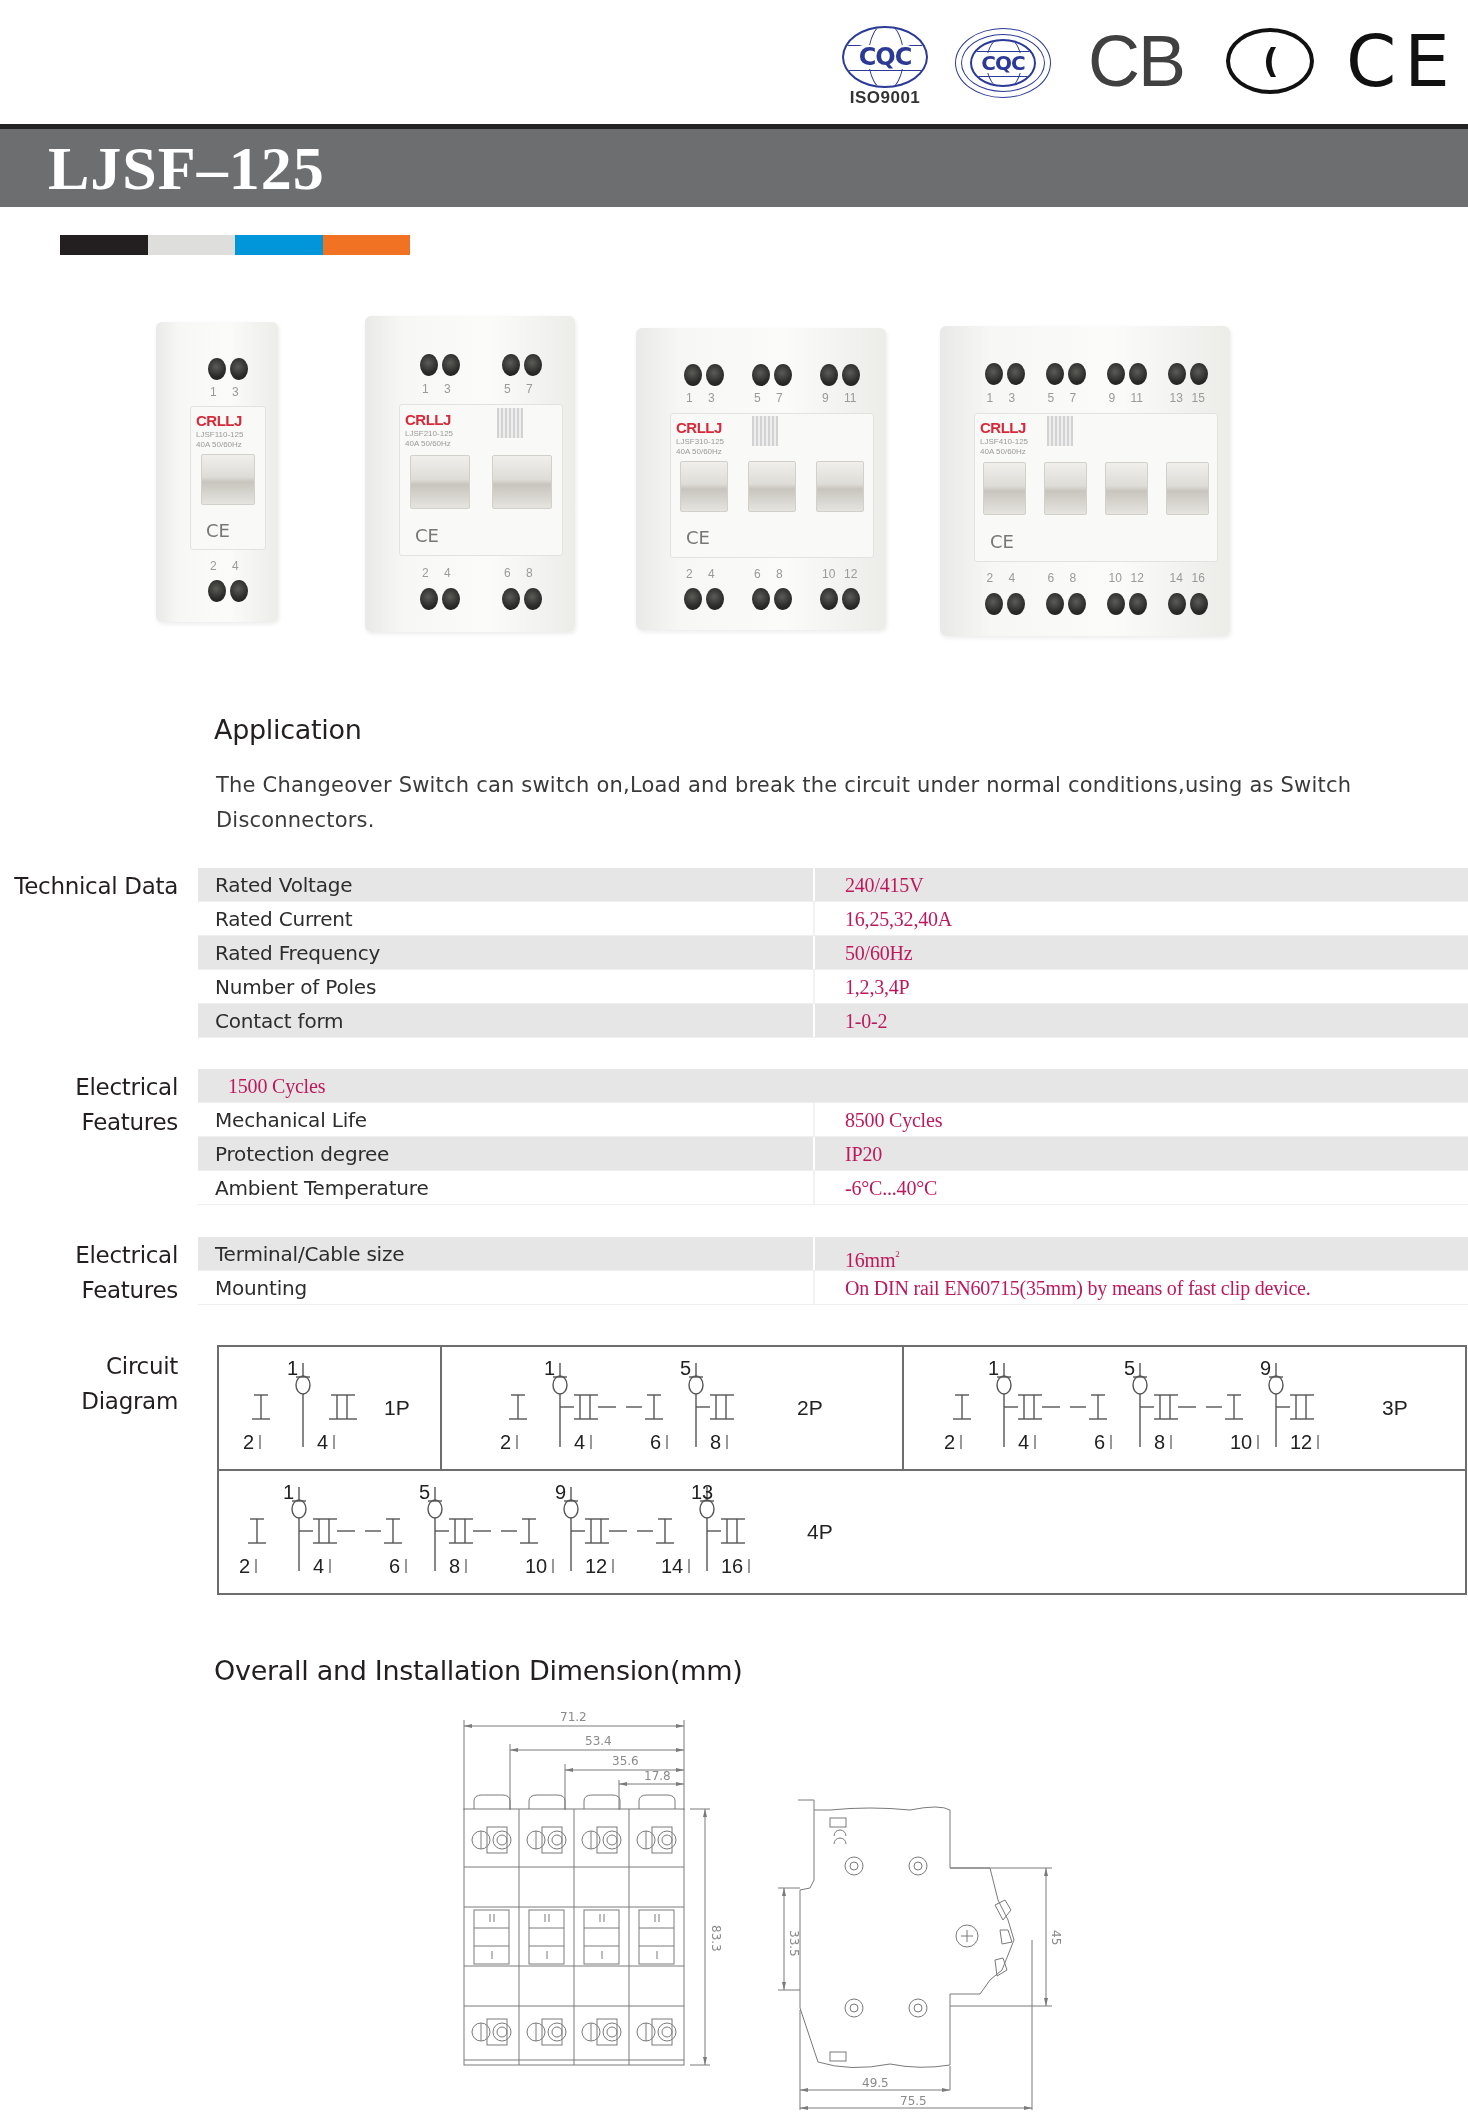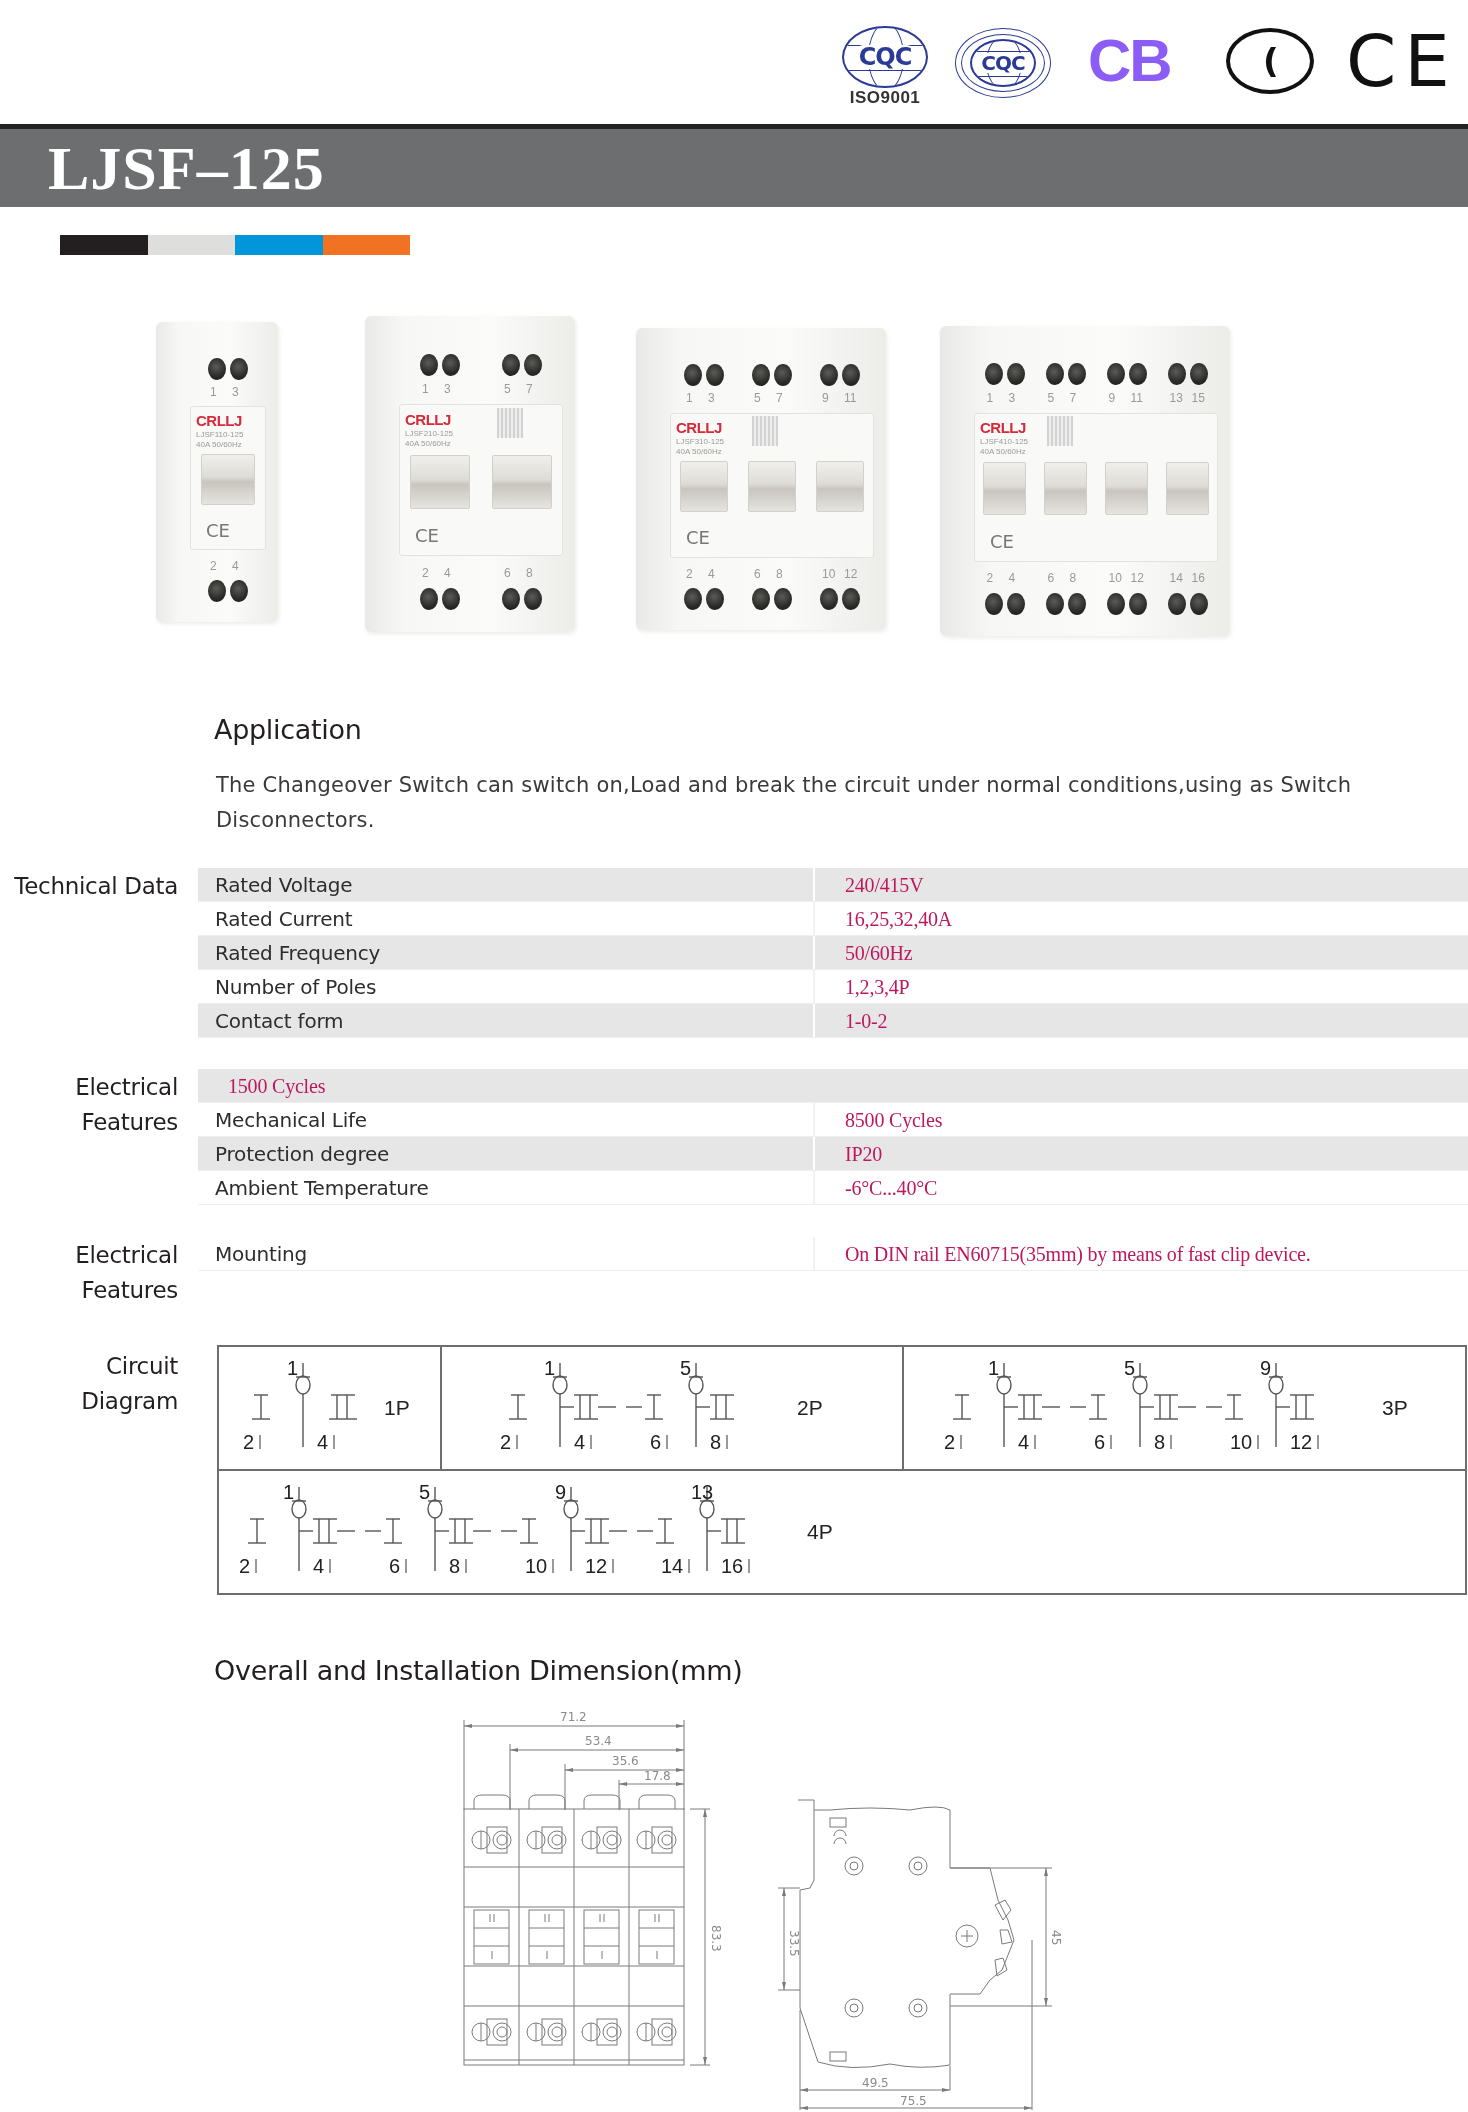--- a/index.html
+++ b/index.html
@@ -9,21 +9,21 @@
 
   
   .cert { position: absolute; top: 20px; display: flex; align-items: center; justify-content: center; }
   .cqc-globe { width: 86px; height: 62px; border: 2px solid #2b3a97; border-radius: 50%; position: relative; overflow: hidden; display: flex; align-items: center; justify-content: center; }
   .cqc-globe::before { content: ""; position: absolute; left: 50%; top: -5px; bottom: -5px; width: 34px; margin-left: -17px; border: 1.5px solid #2b3a97; border-radius: 50%; }
   .cqc-globe::after { content: ""; position: absolute; left: -5px; right: -5px; top: 50%; height: 24px; margin-top: -12px; border-top: 1.5px solid #2b3a97; border-bottom: 1.5px solid #2b3a97; }
   .cqc-text { position: relative; z-index: 2; background: #fff; padding: 0 2px; font-family: "DejaVu Sans", sans-serif; font-weight: bold; font-size: 24px; color: #2b3a97; letter-spacing: -1px; line-height: 1; border-radius: 6px; }
   .iso-label { position: absolute; top: 88px; left: 840px; width: 90px; text-align: center; font-family: "Liberation Sans", sans-serif; font-weight: bold; font-size: 17px; color: #333; letter-spacing: 0.5px; }
   .ring { width: 96px; height: 70px; border: 1px solid #2b3a97; border-radius: 50%; display: flex; align-items: center; justify-content: center; position: relative; }
   .ring::before { content: ""; position: absolute; inset: 5px; border: 1px solid #2b3a97; border-radius: 50%; }
-  .cb-mark { font-family: "Liberation Sans", sans-serif; font-weight: bold; font-size: 60px; letter-spacing: -2px; color: #8b5cf6; line-height: 1; }
+  .cb-mark { font-family: "Liberation Sans", sans-serif; font-weight: normal; font-size: 72px; letter-spacing: -2px; color: #404040; line-height: 1; }
   .ccc-mark { width: 88px; height: 66px; border: 4px solid #111; border-radius: 50%; display: flex; align-items: center; justify-content: center; font-family: "DejaVu Sans", sans-serif; font-size: 34px; color: #111; letter-spacing: -12px; padding-right: 10px; }
   .ce-mark { font-family: "DejaVu Sans", sans-serif; font-size: 72px; color: #111; line-height: 1; letter-spacing: 8px; }
 
   
   .top-rule { position: absolute; left: 0; top: 124px; width: 1468px; height: 5px; background: #232323; }
   .title-bar { position: absolute; left: 0; top: 129px; width: 1468px; height: 78px; background: #6d6e70; }
   .title-text { position: absolute; left: 48px; top: 3px; font-family: "Liberation Serif", serif; font-weight: bold; font-size: 62px; color: #ffffff; letter-spacing: 1px; line-height: 72px; }
 
   .color-strip { position: absolute; left: 60px; top: 235px; display: flex; height: 20px; }
   .color-strip span { display: block; width: 87.5px; height: 20px; }
@@ -284,20 +284,24 @@
       <div class="k">Ambient Temperature</div>
       <div class="v">-6°C...40°C</div>
     </div>
 </div>
 
 <div class="section-label" style="left:0;top:1238px;">
   <div>Electrical</div>
   <div>Features</div>
 </div>
 <div class="spec-table" style="top:1237px;">
+  <div class="spec-row shade">
+      <div class="k">Terminal/Cable size</div>
+      <div class="v"><span>16mm</span><sup>2</sup></div>
+    </div>
   <div class="spec-row">
       <div class="k">Mounting</div>
       <div class="v">On DIN rail EN60715(35mm) by means of fast clip device.</div>
     </div>
 </div>
 
 <div class="section-label" style="left:0;top:1349px;">
   <div>Circuit</div>
   <div>Diagram</div>
 </div>

